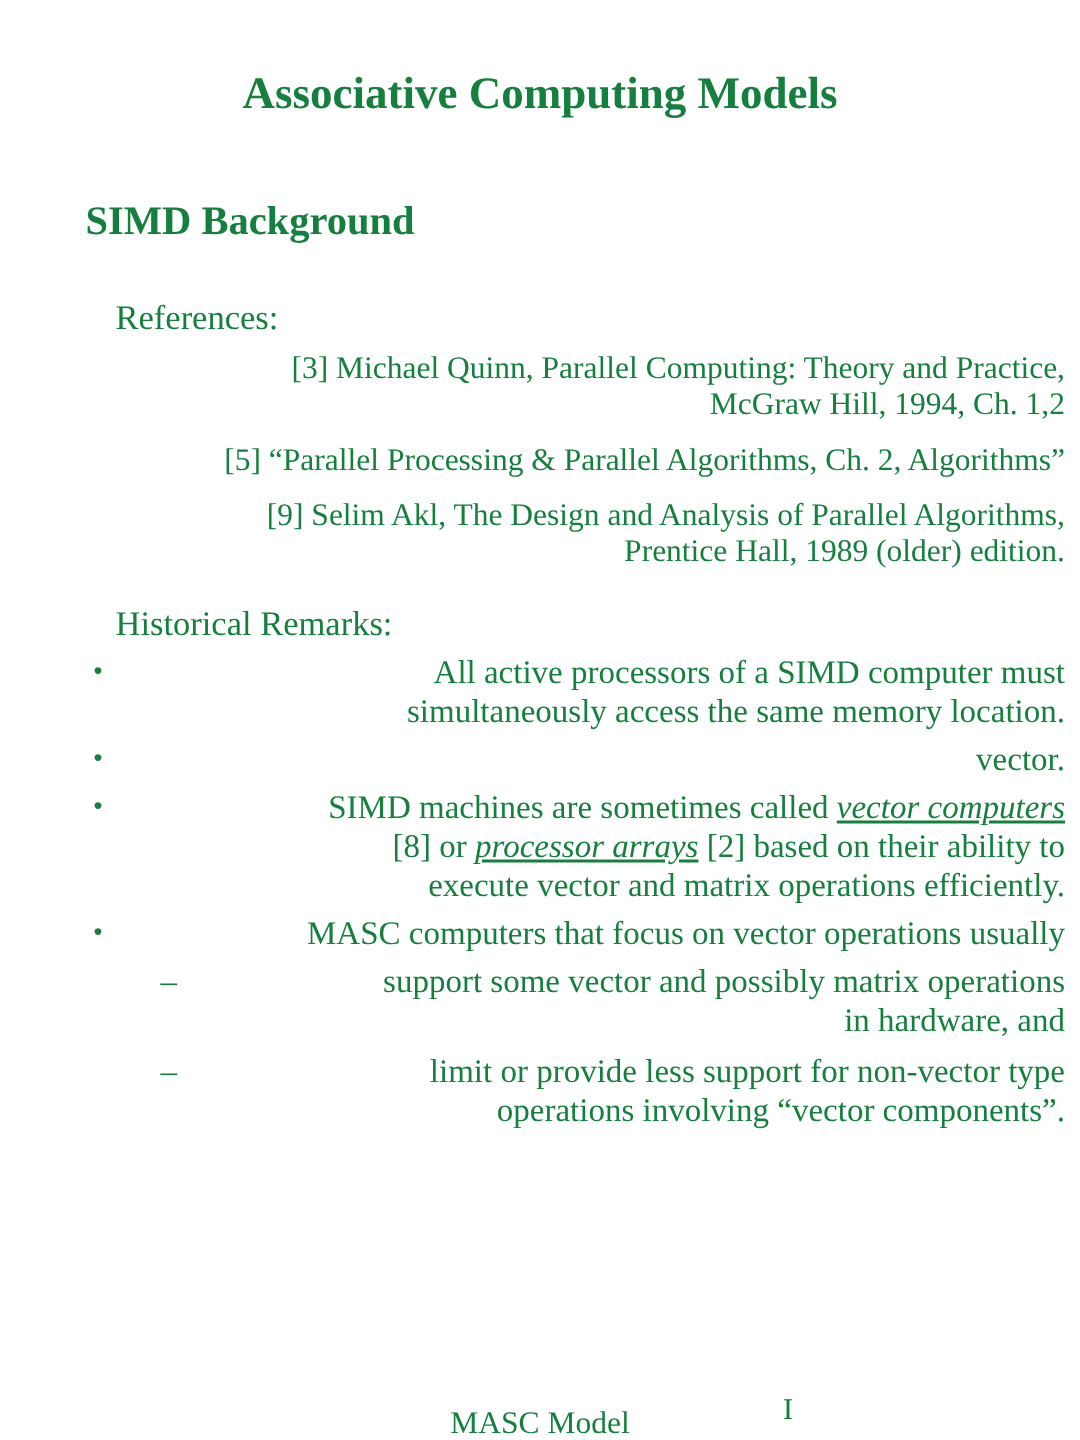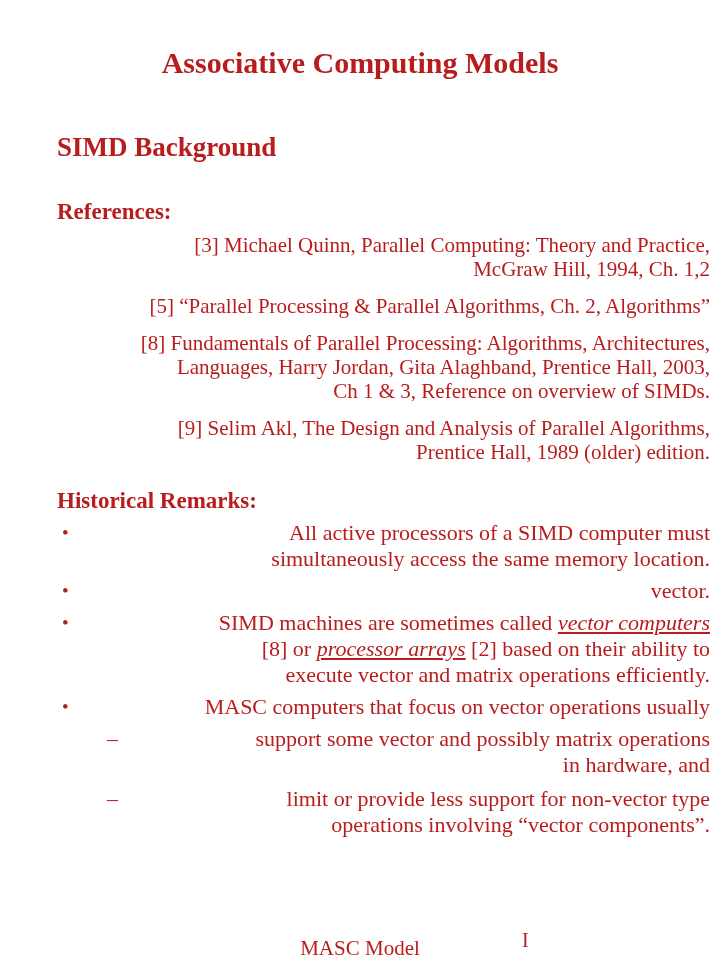--- a/index.html
+++ b/index.html
@@ -1,21 +1,21 @@
 <!DOCTYPE html>
 <html><head>
 <meta charset="utf-8">
 <style>
   html, body { margin: 0; padding: 0; background: #ffffff; }
   .slide {
     position: relative;
     width: 720px;
     height: 960px;
     background: #ffffff;
-    color: #b91c1c;
+    color: #15803d;
     font-family: "Liberation Serif", "DejaVu Serif", serif;
     overflow: hidden;
   }
   .title {
     padding-top: 46px;
     text-align: center;
     font-size: 30px;
     line-height: 34px;
     font-weight: bold;
   }
@@ -23,21 +23,22 @@
     margin: 52px 0 0 57px;
     font-size: 27px;
     line-height: 31px;
     font-weight: bold;
   }
   .content { margin: 0 10px 0 57px; }
   .heading {
     margin-top: 36px;
     font-size: 23px;
     line-height: 26px;
-    font-weight: bold;
+    font-weight: normal;
+    margin-left: 20px;
   }
   .heading.remarks { margin-top: 24px; }
   .line { white-space: pre-wrap; text-align: right; }
   .ref-list { margin-top: 8px; }
   .ref-item { font-size: 21px; line-height: 24px; }
   .ref-item + .ref-item { margin-top: 13px; }
   .ref-item .line.cont { margin-left: 41px; }
   .bullet-list { margin-top: 6px; font-size: 22px; line-height: 26px; }
   .bullet, .sub { display: flex; align-items: flex-start; }
   .bullet + .bullet, .bullet + .sub { margin-top: 6px; }
@@ -83,25 +84,20 @@
 
     <div class="heading">References:</div>
 
     <div class="ref-list">
       <div class="ref-item">
         <div class="line">[3] Michael Quinn, Parallel Computing: Theory and Practice,</div>
         <div class="line cont">McGraw Hill, 1994, Ch. 1,2</div>
       </div>
       <div class="ref-item">
         <div class="line">[5] “Parallel Processing &amp; Parallel Algorithms, Ch. 2, Algorithms”</div>
-      </div>
-      <div class="ref-item">
-        <div class="line">[8] Fundamentals of Parallel Processing: Algorithms, Architectures,</div>
-        <div class="line cont">Languages, Harry Jordan, Gita Alaghband, Prentice Hall, 2003,</div>
-        <div class="line cont">Ch 1 &amp; 3, Reference on overview of SIMDs.</div>
       </div>
       <div class="ref-item">
         <div class="line">[9] Selim Akl, The Design and Analysis of Parallel Algorithms,</div>
         <div class="line cont">Prentice Hall, 1989 (older) edition.</div>
       </div>
     </div>
 
     <div class="heading remarks">Historical Remarks:</div>
 
     <div class="bullet-list">

